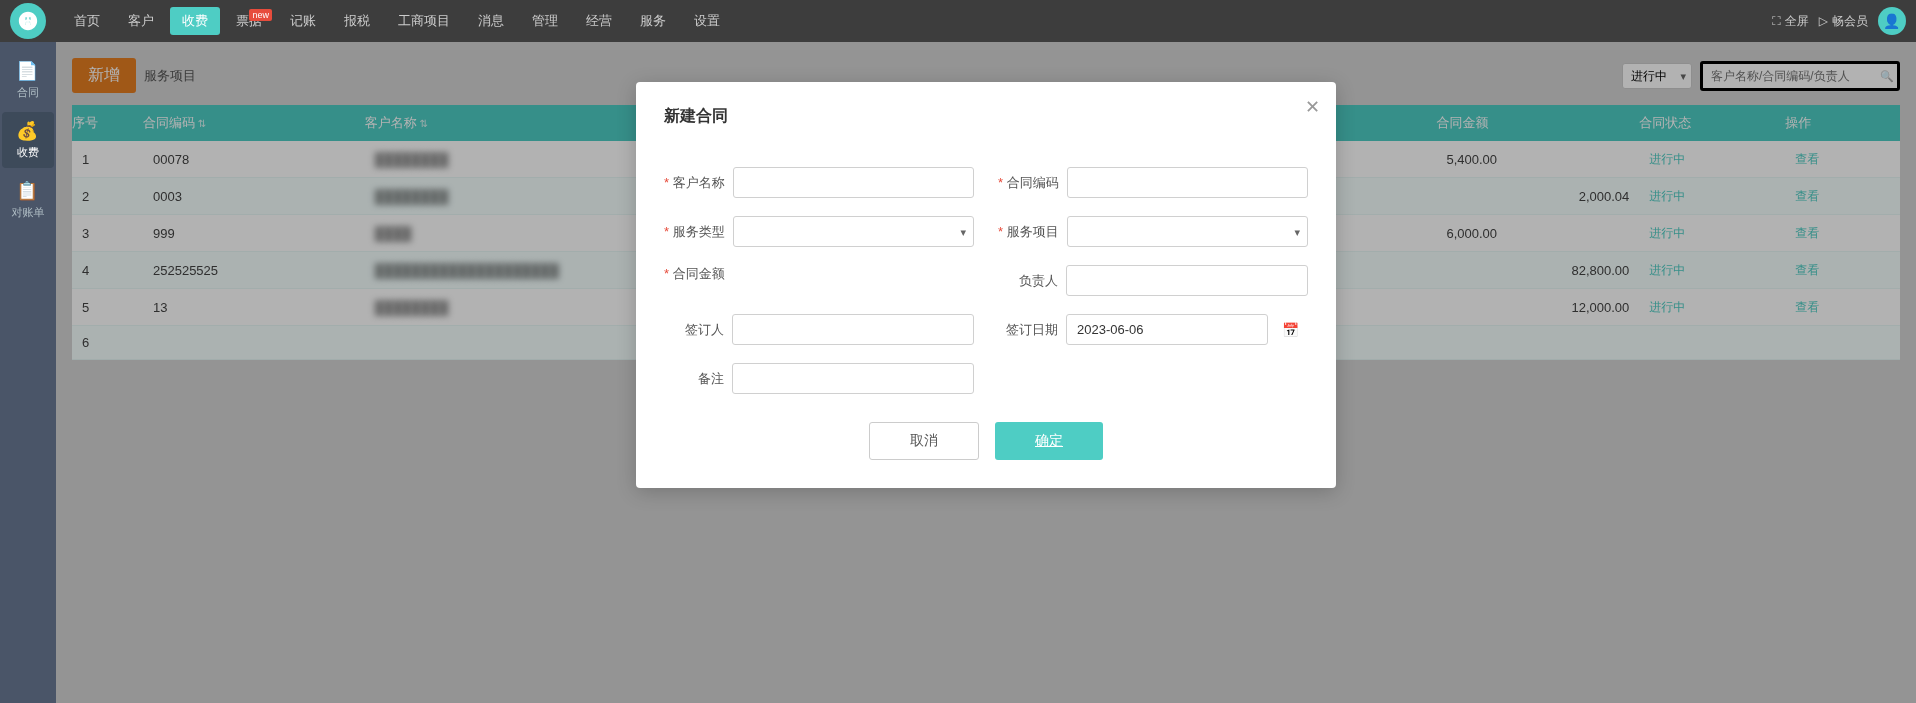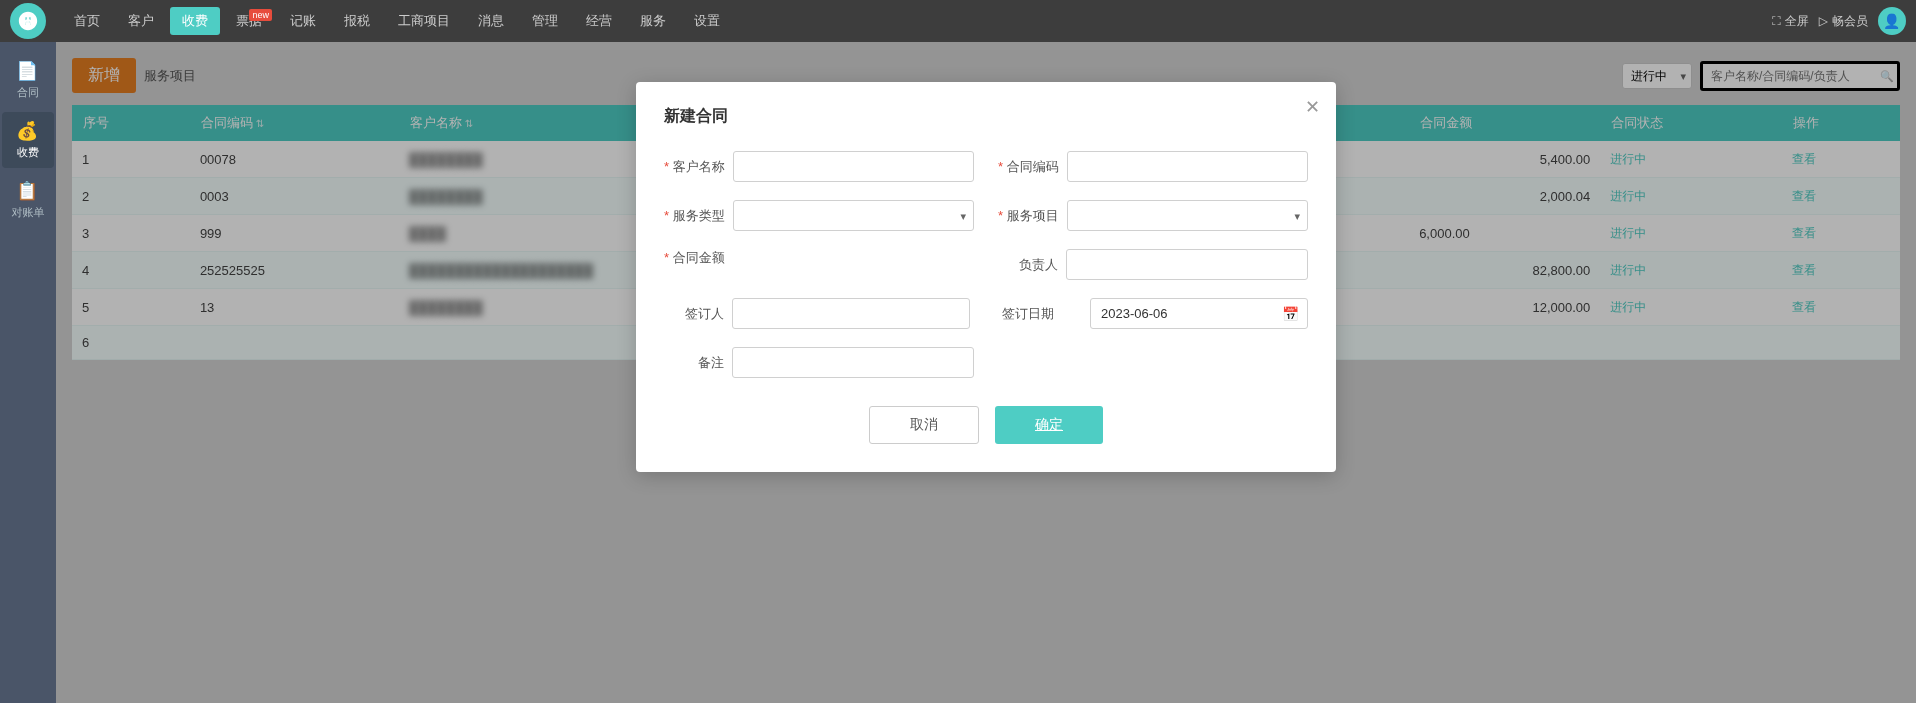--- a/index.html
+++ b/index.html
@@ -204,21 +204,21 @@
       width: 100%;
       border-collapse: collapse;
       background: #fff;
       font-size: 13px;
     }
     .data-table thead tr {
       background: #4ecdc4;
       color: #fff;
     }
     .data-table thead th {
-      padding: 9px 11px;
+      padding: 9px 0;
       text-align: left;
       font-weight: normal;
       white-space: nowrap;
     }
     .data-table thead th.sortable::after {
       content: " ⇅";
       font-size: 10px;
       opacity: 0.8;
     }
     .data-table tbody tr:nth-child(even) { background: #f5fffe; }
@@ -260,21 +260,21 @@
       border-radius: 4px;
       width: 700px;
       padding: 24px 28px 28px;
       position: relative;
       box-shadow: 0 4px 20px rgba(0,0,0,0.2);
     }
     .modal-title {
       font-size: 16px;
       font-weight: bold;
       color: #333;
-      margin-bottom: 24px;
+      margin-bottom: 40px;
     }
     .modal-close {
       position: absolute;
       top: 16px;
       right: 16px;
       cursor: pointer;
       font-size: 18px;
       color: #999;
       background: none;
       border: none;
@@ -473,21 +473,21 @@
           <th>操作</th>
         </tr>
       </thead>
       <tbody id="table-body">
       <tr>
       <td>1</td>
       <td>00078</td>
       <td class="blurred">████████</td>
       <td>小规模记账</td>
       <td>202305-202404</td>
-      <td style="text-align:right;">5,400.00</td>
+      <td style="">5,400.00</td>
       <td><span class="status-badge">进行中</span></td>
       <td><span class="action-link">查看</span></td>
     </tr>
           <tr>
       <td>2</td>
       <td>0003</td>
       <td class="blurred">████████</td>
       <td>小规模记账</td>
       <td>202305-202404</td>
       <td style="text-align:right;">2,000.04</td>
@@ -583,21 +583,21 @@
         </div>
 
         <div class="form-row">
           <div class="form-field">
             <label class="form-label">签订人</label>
             <input class="form-input" type="text" style="">
           </div>
           <div class="form-field">
             <label class="form-label">签订日期</label>
             <div class="date-input-wrapper">
-              <input class="form-input" type="text" value="2023-06-06" style="padding-right: 30px; margin-left: 28px;">
+              <input class="form-input" type="text" value="2023-06-06" style="padding-right: 14px;">
               <span class="calendar-icon">📅</span>
             </div>
           </div>
         </div>
 
         <div class="form-row">
           <div class="form-field">
             <label class="form-label">备注</label>
             <input class="form-input" type="text" style="flex: 1 1 0%;">
           </div>

